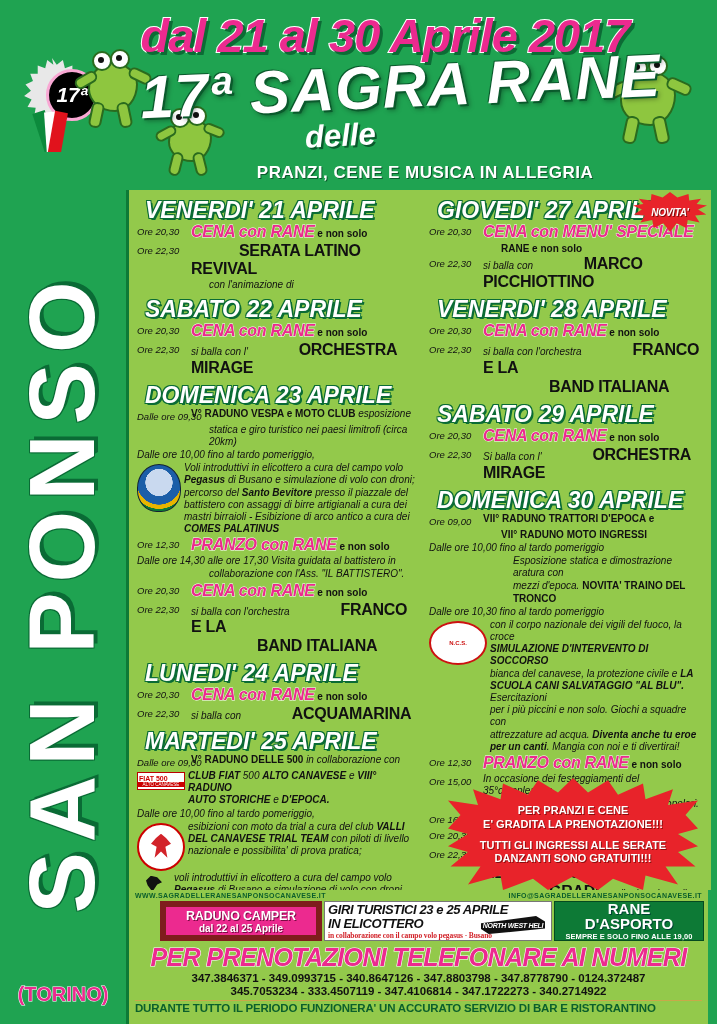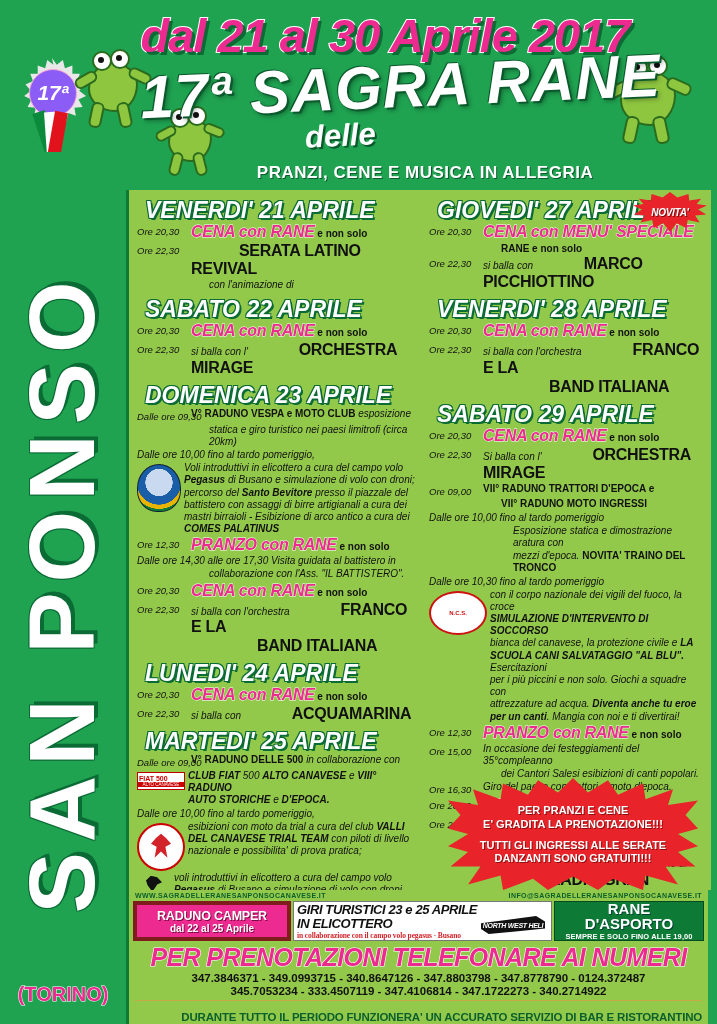--- a/index.html
+++ b/index.html
@@ -27,22 +27,22 @@
   }
   .rosette{
     position:absolute;left:18px;top:58px;width:68px;height:68px;
   }
   .rosette .star{
     position:absolute;left:0;top:0;width:68px;height:68px;
     background:#e8e8e8;
     clip-path:polygon(50% 0%,57% 10%,66% 3%,69% 15%,80% 11%,80% 23%,91% 23%,87% 34%,98% 39%,90% 48%,100% 56%,89% 61%,95% 72%,83% 73%,85% 85%,74% 81%,71% 93%,62% 85%,54% 96%,48% 85%,38% 93%,35% 81%,24% 85%,26% 73%,14% 72%,20% 61%,9% 56%,19% 48%,11% 39%,22% 34%,18% 23%,29% 23%,29% 11%,40% 15%,43% 3%,52% 10%);
   }
   .rosette .disc{
-    position:absolute;left:11px;top:11px;width:46px;height:46px;border-radius:50%;
-    background:#8b5cf6;border:1px solid #f9a8d4;
+    position:absolute;left:28px;top:11px;width:46px;height:46px;border-radius:50%;
+    background:#000000;border:3px solid #f9a8d4;
   }
   .rosette .disc span{
     display:block;text-align:center;line-height:46px;color:#fff;
     font-weight:bold;font-style:italic;font-size:21px;
   }
   .ribbon{
     position:absolute;left:22px;top:112px;width:60px;height:62px;
   }
   .ribbon i{position:absolute;display:block;width:13px;height:62px;
     transform-origin:top center;}
@@ -218,22 +218,22 @@
   .star-notice .txt .gap{display:block;height:7px;}
 
   
   .footer{
     position:absolute;left:126px;top:890px;width:582px;height:134px;
     background:#93c94b;border-left:3px solid #0d7a36;box-sizing:border-box;
   }
   .web-row{display:flex;justify-content:space-between;padding:2px 6px 0 6px;}
   .web-row div{font-size:7px;font-weight:bold;color:#0b5f2c;letter-spacing:.4px;}
   .banners{display:flex;gap:2px;padding:2px 4px 0 4px;height:40px;}
-  .b-camper{width:150px;background:#ec2a8f;border:4px solid #7f1d1d;
-    display:flex;flex-direction:column;align-items:center;justify-content:center;}
+  .b-camper{width:150px;background:#ec2a8f;border:6px solid #7f1d1d;
+    display:flex;flex-direction:column;align-items:center;justify-content:center;margin-left:27px;}
   .b-camper .t1{font-size:12.5px;font-weight:bold;color:#fff;text-shadow:1px 1px 0 #7a0b45;letter-spacing:-.2px;}
   .b-camper .t2{font-size:10px;font-weight:bold;color:#fff;text-shadow:1px 1px 0 #7a0b45;}
   .b-giri{flex:1;background:#ffffff;border:1px solid #777;position:relative;padding:1px 3px;box-sizing:border-box;}
   .b-giri .g1{font-size:13px;font-weight:bold;font-style:italic;color:#111;line-height:1.05;letter-spacing:-.4px;}
   .b-giri .g2{font-size:13px;font-weight:bold;font-style:italic;color:#111;line-height:1.05;letter-spacing:-.4px;}
   .b-giri .g3{font-size:7.5px;font-weight:bold;color:#d2232a;letter-spacing:-.1px;margin-top:1px;font-family:Liberation Serif, serif;}
   .b-giri .nwlogo{position:absolute;right:6px;top:14px;width:64px;height:18px;
     background:#111;clip-path:polygon(0 40%,86% 0,100% 30%,100% 70%,12% 100%,0 72%);
     display:flex;align-items:center;justify-content:center;}
   .b-giri .nwlogo span{font-size:7px;font-weight:bold;color:#fff;font-style:italic;letter-spacing:-.3px;}
@@ -244,22 +244,22 @@
   .b-rane .r3{font-size:7.5px;font-weight:bold;color:#fff;letter-spacing:.1px;margin-top:1px;}
 
   .prenot{
     text-align:center;font-weight:bold;font-style:italic;font-size:25px;
     color:#ec2a8f;-webkit-text-stroke:1.2px #ffffff;paint-order:stroke fill;
     letter-spacing:-.6px;margin-top:2px;white-space:nowrap;
   }
   .phones{text-align:center;font-size:11.5px;font-weight:bold;color:#111;line-height:1.15;}
   .phones .p2{font-size:11.5px;}
   .durante{
-    text-align:right;font-size:11.5px;font-weight:bold;color:#0b5f2c;
-    border-top:1px solid #c8a84a;margin:2px 6px 0 6px;padding-top:10px;letter-spacing:-.2px;
+    text-align:left;font-size:11.5px;font-weight:bold;color:#0b5f2c;
+    border-top:1px solid #c8a84a;margin:2px 6px 0 6px;padding-top:1px;letter-spacing:-.2px;
   }
 </style>
 </head>
 <body>
 
 <div class="poster">
 
   <div class="header">
     <div class="hdr-date">dal 21 al 30 Aprile 2017</div>
 
@@ -514,20 +514,21 @@
             <div class="row">
               <div class="ora">Ore 20,30</div>
               <div class="evt"><span class="hl">CENA con RANE</span><span class="hl-sm"> e non solo</span></div>
             </div>
             <div class="row">
               <div class="ora">Ore 22,30</div>
               <div class="evt"><span class="note">Si balla con l' </span><span class="big-black">ORCHESTRA MIRAGE</span></div>
             </div>
           </div>
           <div>
+            <div class="day">DOMENICA 30 APRILE</div>
             <div class="row">
               <div class="ora">Ore 09,00</div>
               <div class="note"><span class="bb">VII° RADUNO TRATTORI D'EPOCA e</span></div>
             </div>
             <div class="row">
               <div class="ora"></div>
               <div class="note" style="padding-left:18px;"><span class="bb">VII° RADUNO MOTO INGRESSI</span></div>
             </div>
             <div class="row">
               <div class="note" style="width:100%;">Dalle ore 10,00 fino al tardo pomeriggio</div>

